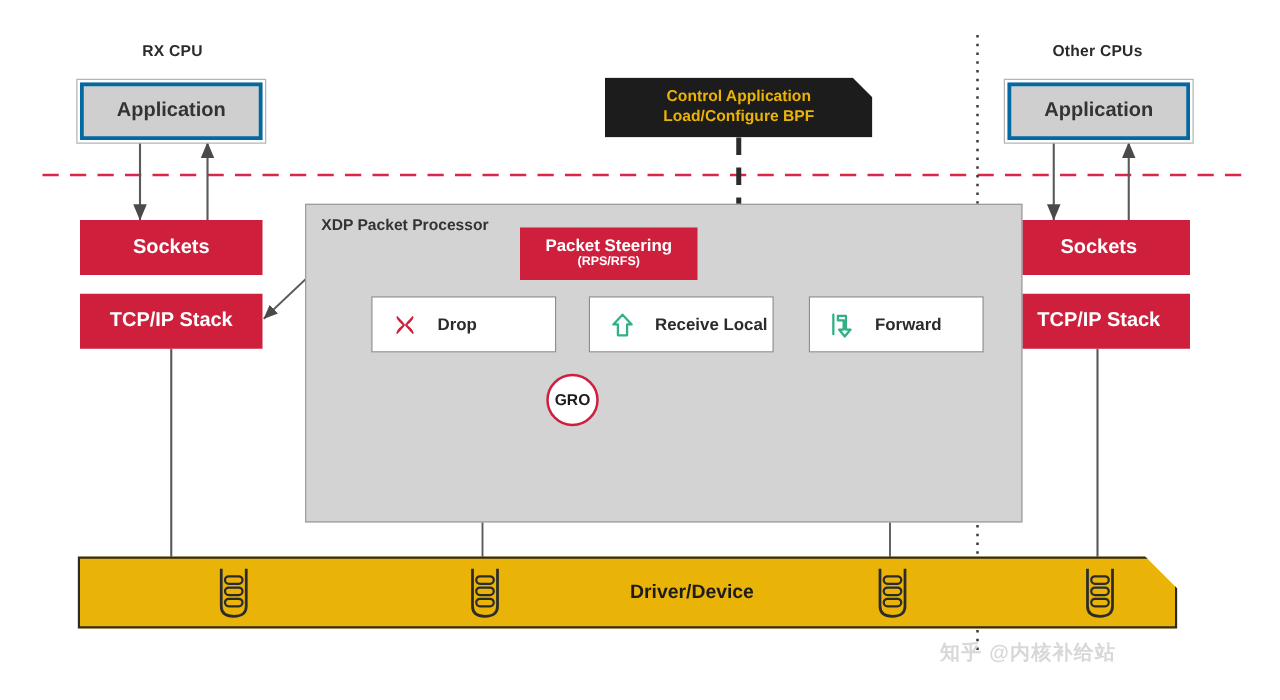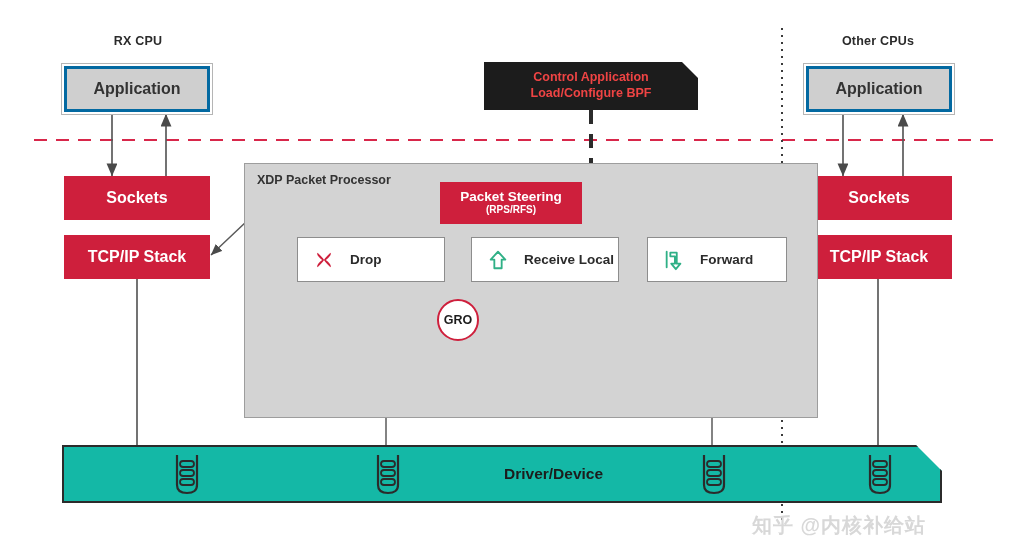--- a/index.html
+++ b/index.html
@@ -39,21 +39,21 @@
   }
   .red-box.steer{
     flex-direction:column;line-height:1.05;gap:1px;
   }
   .steer-main{font-size:13.5px;font-weight:bold;}
   .steer-sub{font-size:10px;font-weight:bold;}
   .bpf-box{font-size:18px;font-weight:bold;letter-spacing:.1px;}
 
   
   .ctrl-box{
-    background:#1c1c1c;color:#ef4444;
+    background:#1c1c1c;color:#eab308;
     clip-path:polygon(0 0, calc(100% - 16px) 0, 100% 16px, 100% 100%, 0 100%);
     flex-direction:column;line-height:1.25;
     font-size:12.5px;font-weight:bold;text-align:center;
   }
 
   
   .xdp-box{
     background:#d3d3d3;
     border:1px solid #9d9d9d;
     display:block;
@@ -72,34 +72,34 @@
   .act-ico{display:flex;align-items:center;justify-content:center;width:24px;height:24px;flex:none;}
 
   
   .gro{
     border-radius:50%;background:#ffffff;border:2px solid #ce1f3c;
     color:#1c1c1c;font-size:12.5px;font-weight:bold;
   }
 
   
   .driver-bar{
-    background:#14b8a6;
+    background:#eab308;
     border:2px solid #2b2b2b;
     clip-path:polygon(0 0, calc(100% - 26px) 0, 100% 26px, 100% 100%, 0 100%);
     display:block;
   }
   .driver-label{
     position:absolute;left:440px;top:50%;transform:translateY(-50%);
     font-size:15.5px;font-weight:bold;color:#1c1c1c;
   }
   .qicon{position:absolute;top:50%;transform:translateY(-50%);width:30px;height:44px;}
 
   
   .watermark{
-    position:absolute;color:#d8d8d8;font-size:20px;font-weight:bold;
+    position:absolute;color:#d8d8d8;font-size:16px;font-weight:bold;
     white-space:nowrap;letter-spacing:1px;
   }
 </style>
 </head>
 <body>
 
 <div id="stage">
 
   <svg id="svg-layer" viewBox="0 0 1024 560">
     <defs>
@@ -173,21 +173,21 @@
 
   <div class="node ctrl-box" style="left:484px;top:62px;width:214px;height:48px;">
     <span>Control Application</span>
     <span>Load/Configure BPF</span>
   </div>
 
   <div class="node xdp-box" style="left:244px;top:163px;width:574px;height:255px;text-align:right;">
     <span class="xdp-title">XDP Packet Processor</span>
   </div>
 
-  <div class="node red-box steer" style="left:440px;top:182px;width:142px;height:42px;text-align:right;">
+  <div class="node red-box steer" style="left:416px;top:182px;width:142px;height:42px;text-align:right;">
     <span class="steer-main">Packet Steering</span>
     <span class="steer-sub">(RPS/RFS)</span>
   </div>
 
   <div class="node act-box" style="left:260px;top:237px;width:148px;height:45px;">
     <span class="act-ico">
       <svg width="22" height="22" viewBox="0 0 24 24">
         <path d="M5 4 Q12 11 12 12 Q12 11 19 4 Q21 6.5 14 12 Q21 17.5 19 20
                  Q12 13 12 12 Q12 13 5 20 Q3 17.5 10 12 Q3 6.5 5 4 Z" fill="#ce1f3c"></path>
       </svg>

